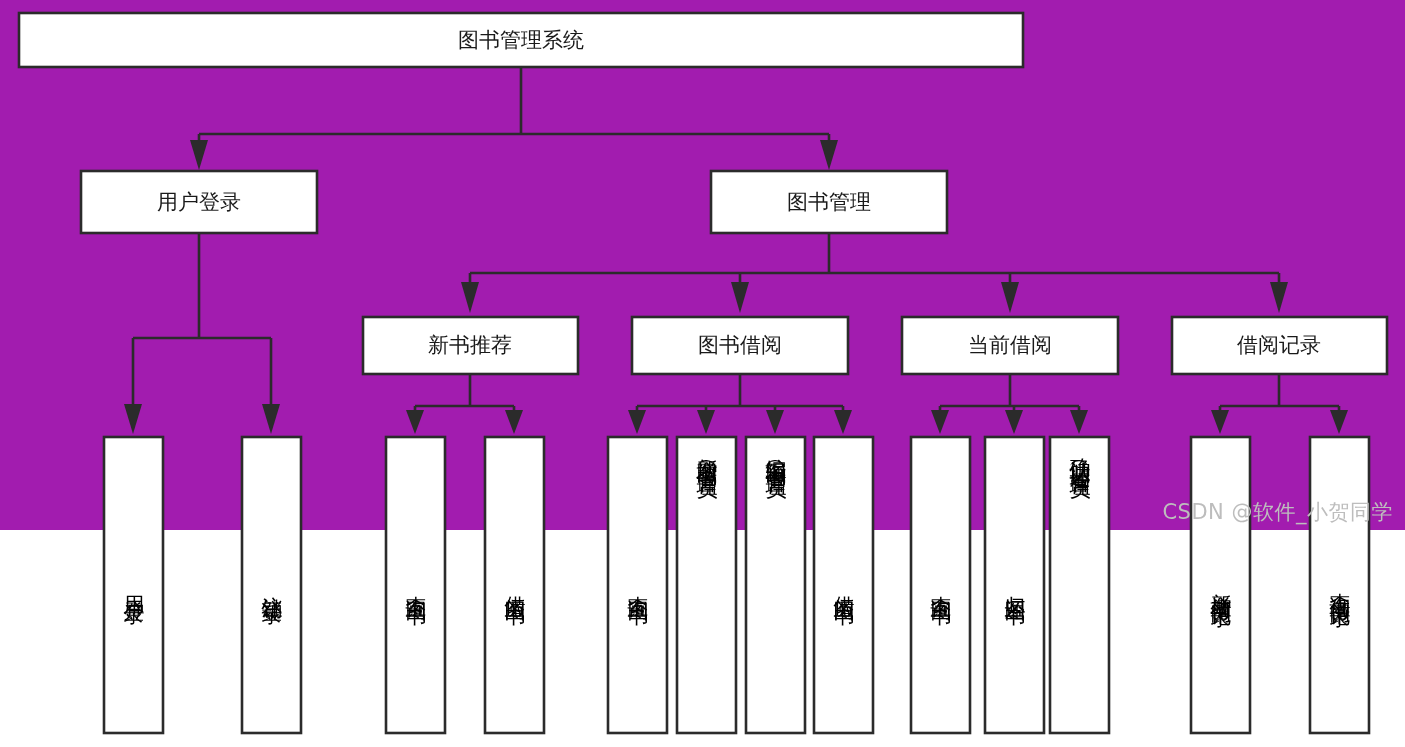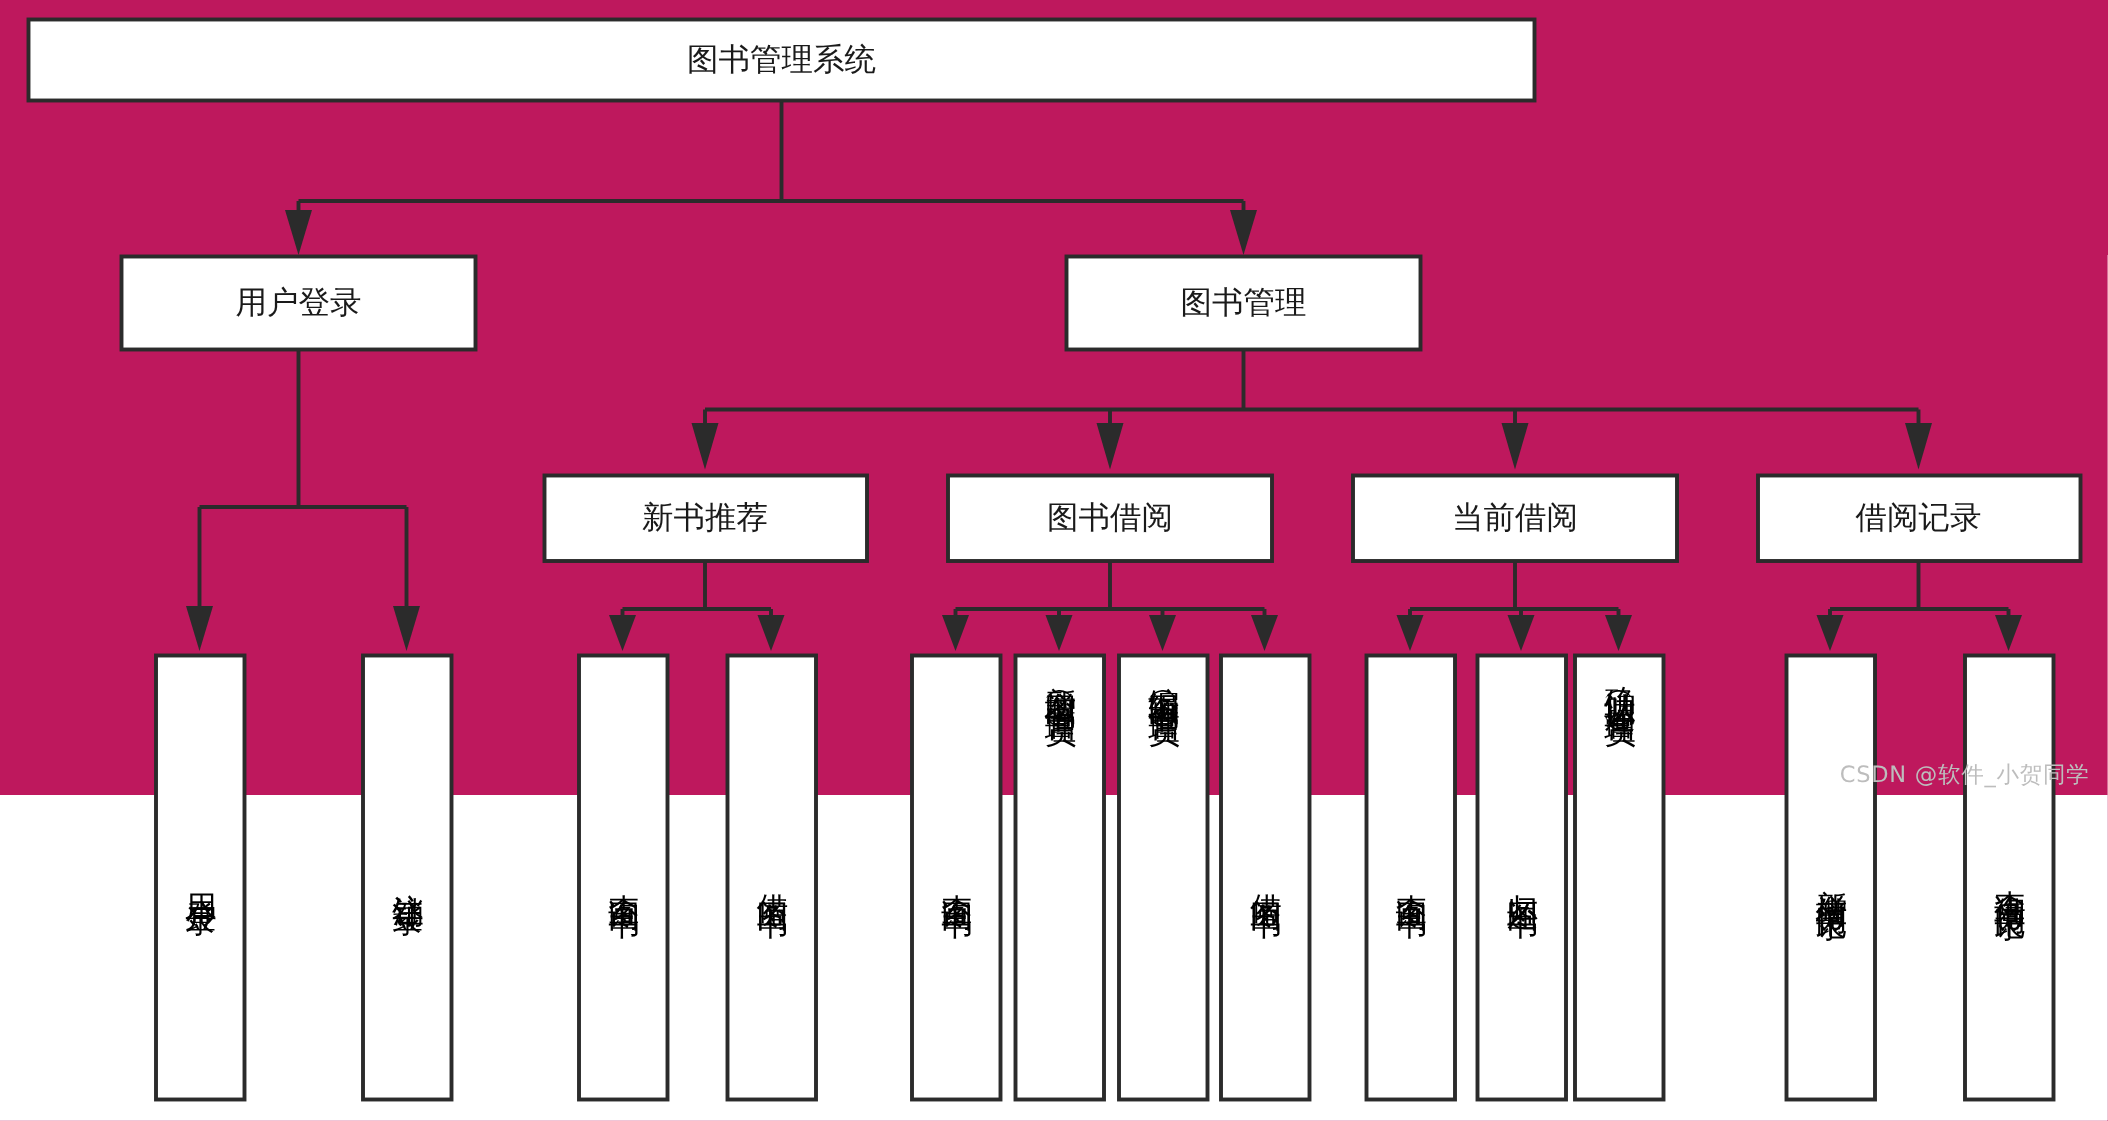--- a/index.html
+++ b/index.html
@@ -10,21 +10,21 @@
   body {
     width: 1405px;
     height: 747px;
     overflow: hidden;
     font-family: "DejaVu Sans", "Liberation Sans", sans-serif;
   }
   #diagram-root {
     position: relative;
     width: 1405px;
     height: 530px;
-    background: #be185d;
+    background: #a21caf;
   }
   svg#flowchart {
     position: absolute;
     left: 0;
     top: 0;
     width: 1405px;
     height: 747px;
     display: block;
   }
   .node-box {
@@ -84,21 +84,21 @@
     position: absolute;
     display: flex;
     align-items: center;
     justify-content: center;
   }
   .watermark {
     position: absolute;
     right: 12px;
     bottom: 4px;
     font-family: "DejaVu Sans", "Liberation Sans", sans-serif;
-    font-size: 15px;
+    font-size: 21px;
     color: #bdbdbd;
     white-space: nowrap;
     letter-spacing: 0.5px;
   }
 </style>
 </head>
 <body>
 
 <div id="diagram-root">
 

